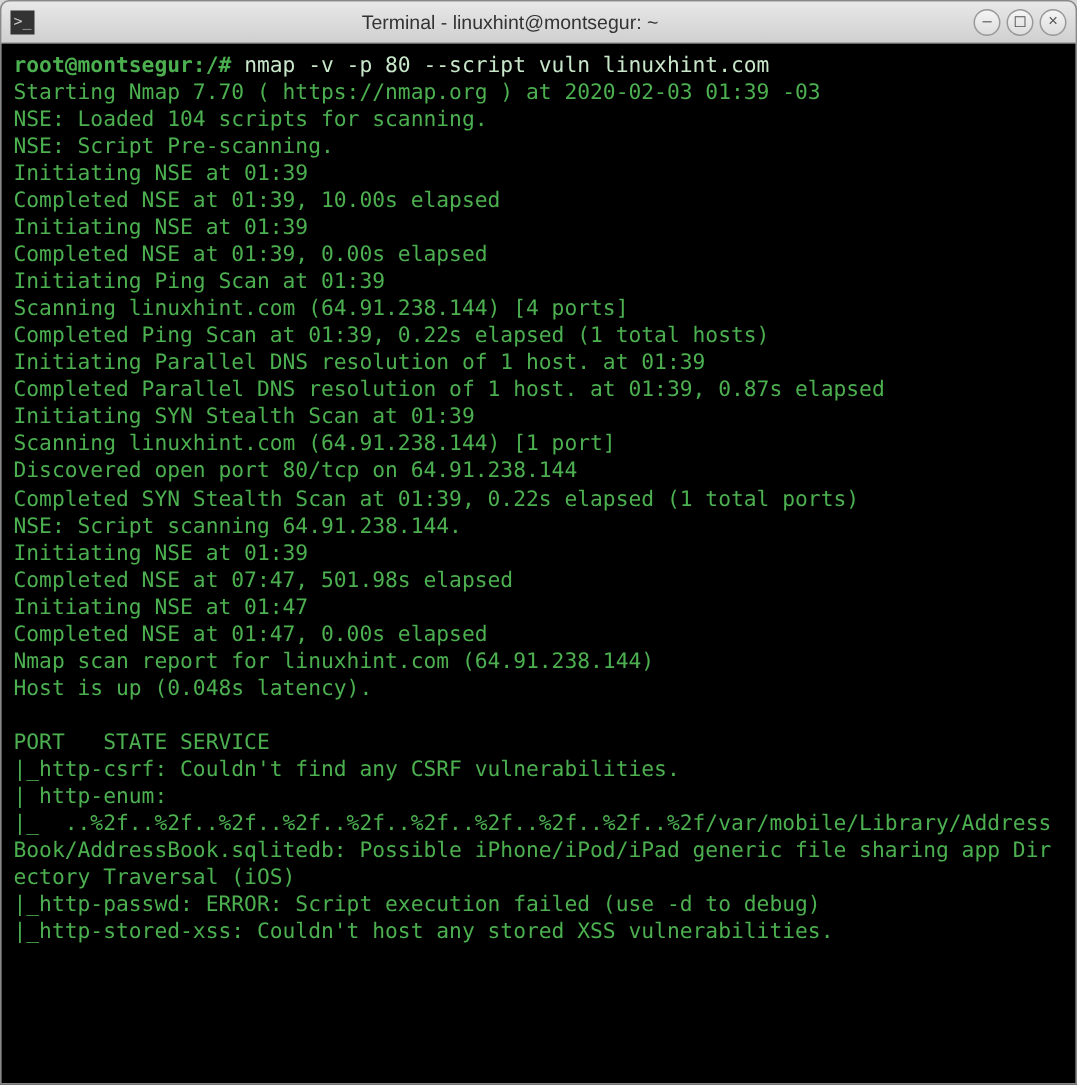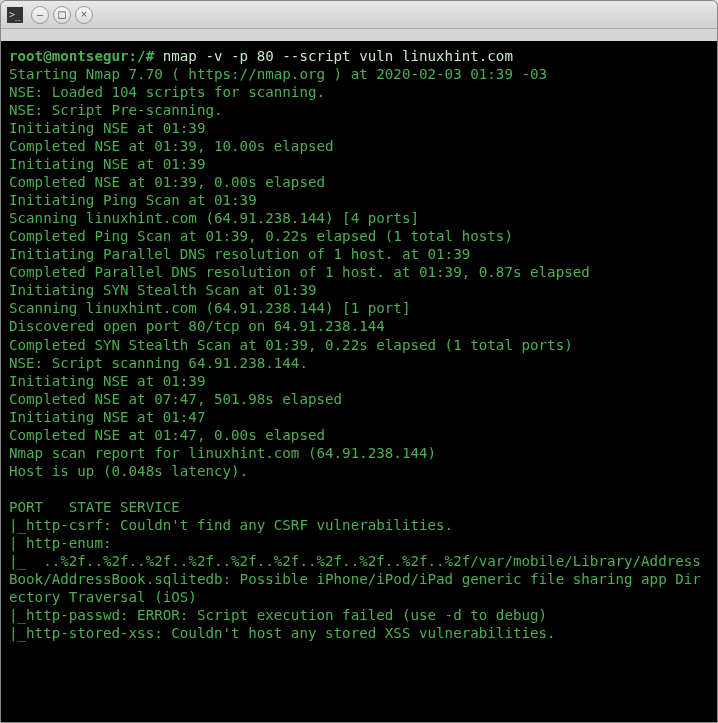--- a/index.html
+++ b/index.html
@@ -71,41 +71,41 @@
     }
     .terminal-body {
       flex: 1;
       background: #000;
       padding: 6px 8px;
       overflow: auto;
       font-family: "DejaVu Sans Mono", "Liberation Mono", monospace;
       font-size: 14.2px;
       line-height: 1.27;
       color: #4caf50;
-      margin-top: 12px;
     }
     .prompt {
       color: #4caf50;
       font-weight: bold;
     }
     .cmd {
       color: #c8e6c9;
     }
     .line {
       white-space: pre-wrap;
       word-break: break-all;
       color: #4caf50;
     }
   </style>
 </head>
 <body>
 
 <div class="window">
   <div class="titlebar">
     <span class="title-icon">&gt;_</span>
+    <span class="title-text">Terminal - linuxhint@montsegur: ~</span>
     <div class="window-controls">
       <div class="win-btn">–</div>
       <div class="win-btn">◻</div>
       <div class="win-btn">×</div>
     </div>
   </div>
   <div class="terminal-body" id="terminal-body">
     <div class="line"><span class="prompt">root@montsegur:/# </span><span class="cmd">nmap -v -p 80 --script vuln linuxhint.com</span></div>
   <div class="line">Starting Nmap 7.70 ( https://nmap.org ) at 2020-02-03 01:39 -03</div>
       <div class="line">NSE: Loaded 104 scripts for scanning.</div>

